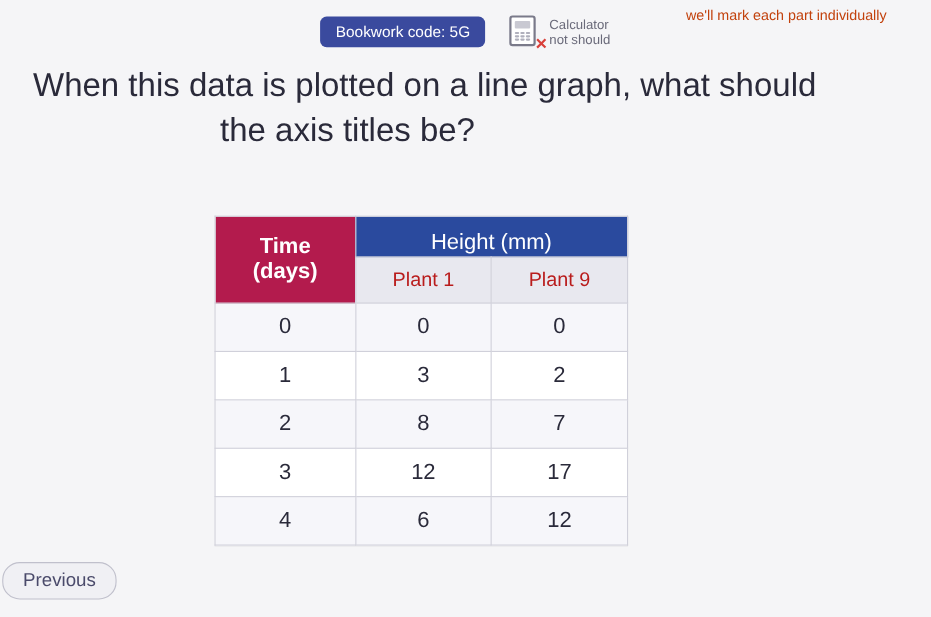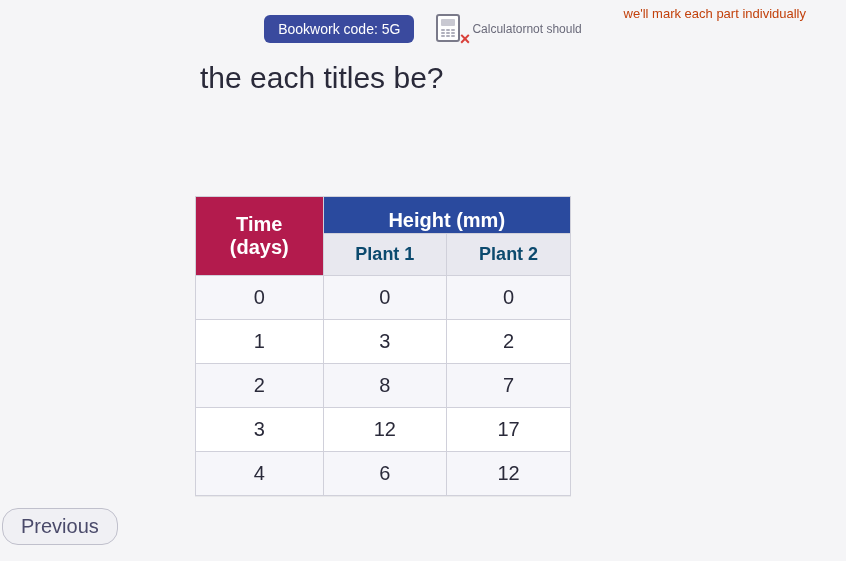--- a/index.html
+++ b/index.html
@@ -78,21 +78,21 @@
       position: absolute;
       right: -6px;
       bottom: -4px;
       font-size: 18px;
       font-weight: bold;
       color: #d9403a;
       line-height: 1;
     }
     .calc-text {
       display: flex;
-      flex-direction: row;
+      flex-direction: column;
       font-size: 12px;
       color: #6a6a7a;
       line-height: 1.2;
     }
     .question {
       position: absolute;
       top: 58px;
       left: 30px;
       right: 20px;
       font-size: 30px;
@@ -125,48 +125,48 @@
       background: #b31b4d;
       color: #ffffff;
       font-weight: 700;
       font-size: 20px;
       padding: 16px 10px;
       width: 34%;
     }
     th.height-head {
       background: #2a4a9e;
       color: #ffffff;
-      font-weight: 700;
+      font-weight: 400;
       font-size: 20px;
       padding: 10px 10px 0;
     }
     th.sub-head {
       background: #e8e8ef;
-      color: #0c4a6e;
-      font-weight: 700;
+      color: #b91c1c;
+      font-weight: 400;
       font-size: 18px;
       padding: 8px 6px;
     }
     td {
       font-size: 20px;
       padding: 10px 6px;
       color: #2a2a3a;
     }
     tbody tr:nth-child(odd) td { background: #f6f6fa; }
     tbody tr:nth-child(even) td { background: #ffffff; }
     .previous-btn {
       position: absolute;
       left: 2px;
       bottom: 16px;
       background: #f0f0f4;
       color: #4a4a6a;
       border: 1px solid #c0c0cc;
       border-radius: 16px;
       padding: 6px 18px;
-      font-size: 20px;
+      font-size: 17px;
     }
   </style>
 </head>
 <body>
 
 <div class="top-note">we'll mark each part individually</div>
 
 <div class="header-row">
   <div class="bookwork-badge">Bookwork code: 5G</div>
   <div class="calc-group">
@@ -188,33 +188,34 @@
       <div class="calc-cross">×</div>
     </div>
     <div class="calc-text">
       <span>Calculator</span>
       <span>not should</span>
     </div>
   </div>
 </div>
 
 <div class="question">
-  <span class="line2">the each titles be?</span>
+  <span>When this data is plotted on a line graph, what should</span>
+  <span class="line2">the axis titles be?</span>
 </div>
 
 <div class="table-wrap">
   <table>
     <thead>
       <tr>
         <th class="time-head" rowspan="2">Time (days)</th>
         <th class="height-head" colspan="2">Height (mm)</th>
       </tr>
       <tr>
         <th class="sub-head">Plant 1</th>
-        <th class="sub-head">Plant 2</th>
+        <th class="sub-head">Plant 9</th>
       </tr>
     </thead>
     <tbody>
       <tr>
         <td>0</td>
         <td>0</td>
         <td>0</td>
       </tr>
       <tr>
         <td>1</td>

